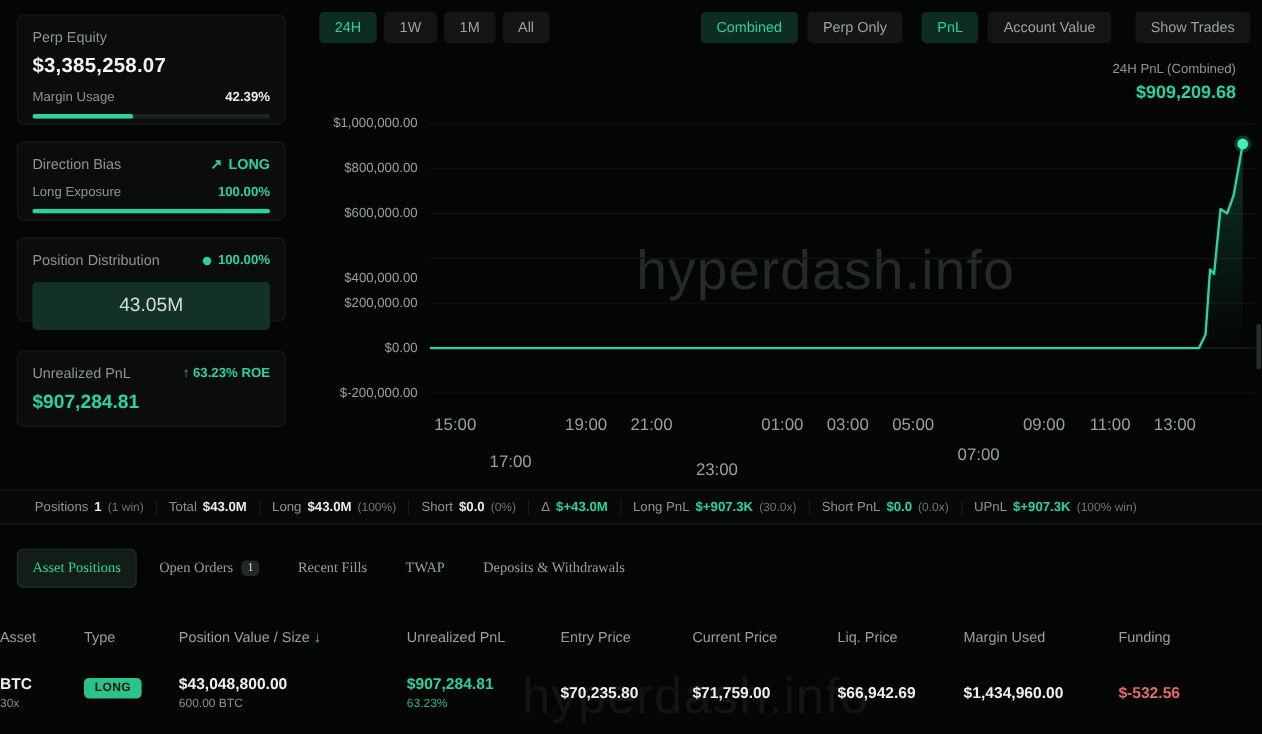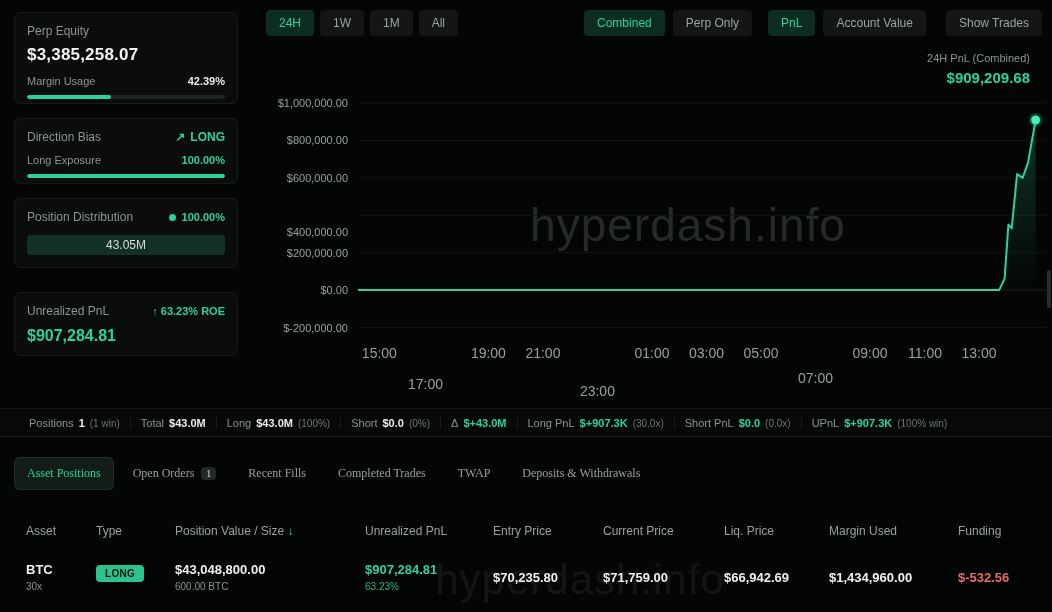--- a/index.html
+++ b/index.html
@@ -18,22 +18,22 @@
   .row{display:flex;justify-content:space-between;align-items:center;margin-top:10px}
   .row.first{margin-top:0}
   .small-label{font-size:11px;color:#8d9591}
   .small-value{font-size:11px;color:#e9ece9;font-weight:700}
   .bar{height:4px;background:#1c2522;border-radius:2px;margin-top:8px;overflow:hidden}
   .bar-fill{height:100%;background:var(--accent);border-radius:2px}
   .accent-text{color:var(--accent)!important}
   .bias-value{font-size:12px;font-weight:700;color:var(--accent);display:flex;gap:5px;align-items:center}
   .dist-value{font-size:11px;font-weight:700;color:var(--accent);display:flex;gap:6px;align-items:center}
   .dot{width:7px;height:7px;border-radius:50%;background:var(--accent);display:inline-block}
-  .dist-block{margin-top:11px;height:20px;background:#123229;border-radius:4px;
-              display:flex;align-items:center;justify-content:center;font-size:12px;color:#d6ddd8}
+  .dist-block{margin-top:11px;height:40px;background:#123229;border-radius:4px;
+              display:flex;align-items:center;justify-content:center;font-size:16px;color:#d6ddd8}
   .roe{font-size:11px;font-weight:700;color:var(--accent)}
   .upnl-value{font-size:16px;font-weight:700;color:var(--accent);margin-top:9px}
 
   
   .ranges{position:absolute;left:266px;top:10px;display:flex;gap:6px}
   .views{position:absolute;right:10px;top:10px;display:flex;gap:8px}
   .tbtn{background:#131615;color:#9ba39f;border:0;border-radius:4px;padding:6px 13px;
         font-family:Liberation Sans, sans-serif;font-size:12px;cursor:pointer;white-space:nowrap}
   .tbtn.active{background:#0d2c22;color:var(--accent)}
   .views .tbtn:nth-child(3){margin-left:8px}
@@ -69,21 +69,21 @@
   .tabs-row{position:absolute;left:14px;right:10px;top:454px;height:38px;display:flex;justify-content:space-between;align-items:center}
   .tabs-left,.tabs-right{display:flex;gap:6px;align-items:center}
   .tab{background:transparent;color:#99a09c;border:0;border-radius:6px;padding:9px 13px;
        font-family:Liberation Serif, serif;font-size:12px;cursor:pointer;display:flex;gap:7px;align-items:center;white-space:nowrap}
   .tab.active{background:#121d18;color:var(--accent);box-shadow:inset 0 0 0 1px #1d2f28}
   .tab .badge{background:#232726;color:#d4d9d6;font-size:10px;padding:1px 5px;border-radius:4px}
 
   
   .tgrid{position:absolute;left:0;right:0;display:grid;
          grid-template-columns:70px 79px 190px 128px 110px 121px 105px 129px 1fr;
-         padding-left:26px;padding-right:12px}
+         padding-right:12px}
   #thead{top:524px}
   .th{color:#99a09c;font-size:12px;cursor:pointer;white-space:nowrap}
   .sort{color:var(--accent);font-size:12px}
   #trow{top:562px;height:50px}
   .cell .main{font-size:13px;font-weight:700;color:#eef1ef;white-space:nowrap}
   .cell .sub{font-size:10px;color:#8b938f;margin-top:4px}
   .cell.pnl .main{color:var(--accent)}
   .cell.pnl .sub{color:#27b388}
   .cell.single{margin-top:8px;font-size:13px;font-weight:600;color:#eef1ef;white-space:nowrap}
   .cell.single.neg{color:var(--neg)}
@@ -255,23 +255,20 @@
           <span>Asset Positions</span>
         </button>
         <button class="tab">
           <span>Open Orders</span>
           <span class="badge">1</span>
         </button>
         <button class="tab">
           <span>Recent Fills</span>
         </button>
         <button class="tab">
-          <span>Completed Trades</span>
-        </button>
-        <button class="tab">
           <span>TWAP</span>
         </button>
         <button class="tab">
           <span>Deposits &amp; Withdrawals</span>
         </button>
       </div>
   </div>
 
   <div class="watermark bottom">hyperdash.info</div>
   <div class="tgrid" id="thead">

